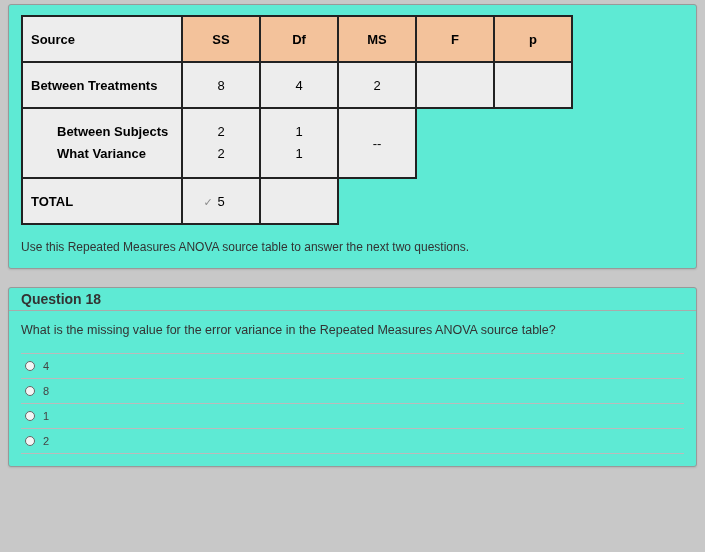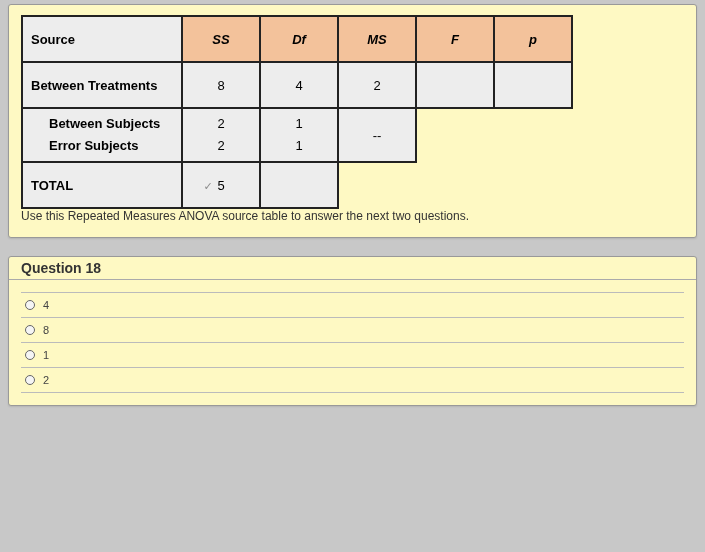--- a/index.html
+++ b/index.html
@@ -5,59 +5,58 @@
   * { box-sizing: border-box; margin: 0; padding: 0; }
   body {
     background: #c8c8c8;
     font-family: Arial, Helvetica, sans-serif;
     width: 705px;
     height: 552px;
     overflow: hidden;
     padding: 4px 8px;
   }
   .panel {
-    background: #fef9c3;
+    background: #5eead4;
     border: 1px solid #999;
     border-radius: 3px;
     margin-bottom: 18px;
     box-shadow: 0 1px 2px rgba(0,0,0,0.1);
   }
   .panel-inner { padding: 10px 12px 14px 12px; }
   .anova-table {
     border-collapse: collapse;
     font-size: 13px;
   }
   .anova-table td, .anova-table th {
     border: 2px solid #222;
     padding: 0;
     text-align: center;
     vertical-align: middle;
     background: #ededed;
   }
   .anova-table th {
     background: #f3c29b;
-    font-style: italic;
     font-weight: bold;
   }
   .anova-table th:first-child {
     font-style: normal;
     text-align: left;
     padding-left: 8px;
     background: #ededed;
   }
   .src-col { width: 160px; text-align: left !important; padding-left: 8px !important; font-weight: bold; }
   .num-col { width: 78px; }
   .tall { height: 46px; padding-left: 36px; }
   .indent { padding-left: 22px !important; font-weight: bold; }
-  .dual { padding: 4px !important; }
+  .dual { padding: 12px !important; }
   .dual div { height: 22px; line-height: 22px; }
   .instruction {
     font-size: 12px;
     color: #333;
-    margin-top: 0;
+    margin-top: 15px;
   }
   .question-panel .q-head {
     border-bottom: 1px solid #aaa;
     padding: 3px 12px;
     font-weight: bold;
     font-size: 14px;
     color: #333;
   }
   .q-body { padding: 12px; }
   .q-text { font-size: 12.5px; color: #333; margin-bottom: 16px; }
@@ -106,21 +105,21 @@
         <td class="src-col">Between Treatments</td>
         <td class="num-col">8</td>
         <td class="num-col">4</td>
         <td class="num-col">2</td>
         <td class="num-col"></td>
         <td class="num-col"></td>
       </tr>
       <tr>
         <td class="src-col dual">
           <div class="indent">Between Subjects</div>
-          <div class="indent">Error Subjects</div>
+          <div class="indent">What Variance</div>
         </td>
         <td class="num-col dual">
           <div>2</div>
           <div>2</div>
         </td>
         <td class="num-col dual">
           <div>1</div>
           <div>1</div>
         </td>
         <td class="num-col">--</td>
@@ -137,20 +136,21 @@
       </tr>
     </tbody>
       </table>
     <div class="instruction">Use this Repeated Measures ANOVA source table to answer the next two questions.</div>
   </div>
 </div>
 
 <div class="panel question-panel">
   <div class="q-head">Question 18</div>
   <div class="q-body">
+    <div class="q-text">What is the missing value for the error variance in the Repeated Measures ANOVA source table?</div>
     <div class="option-row">
       <span class="radio"></span>
       <span>4</span>
     </div>
     <div class="option-row">
       <span class="radio"></span>
       <span>8</span>
     </div>
     <div class="option-row">
       <span class="radio"></span>

